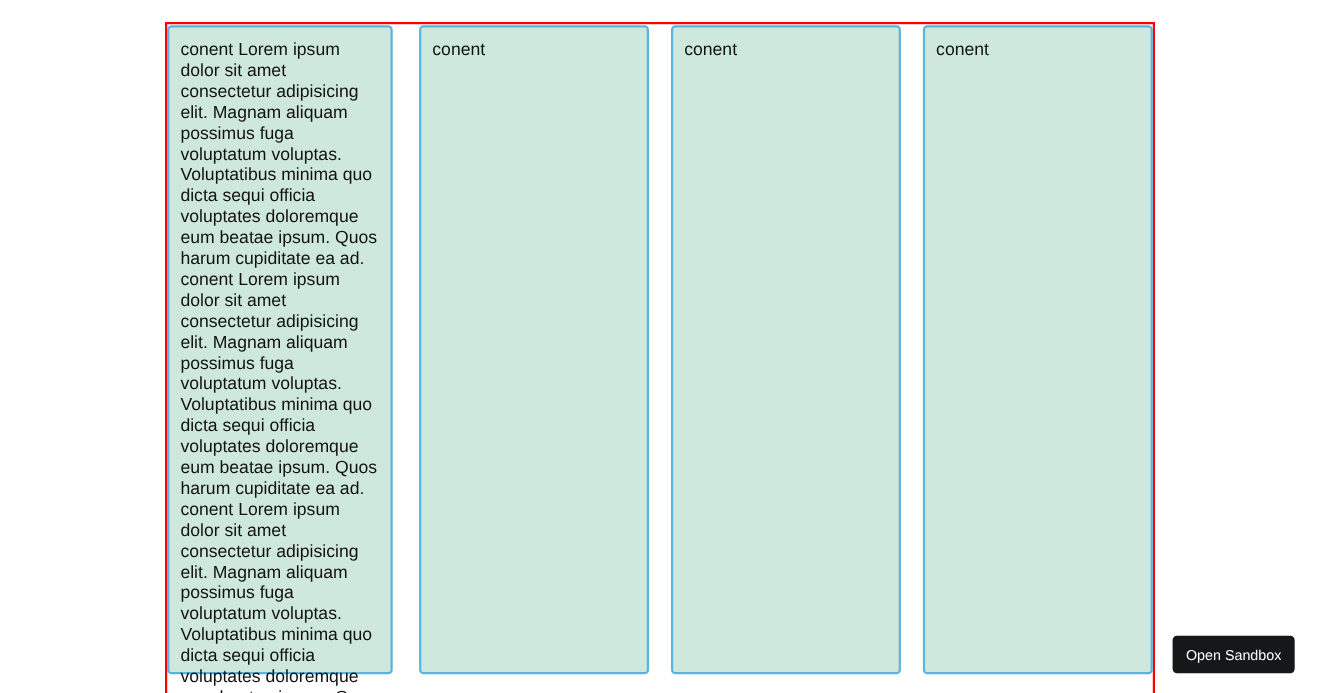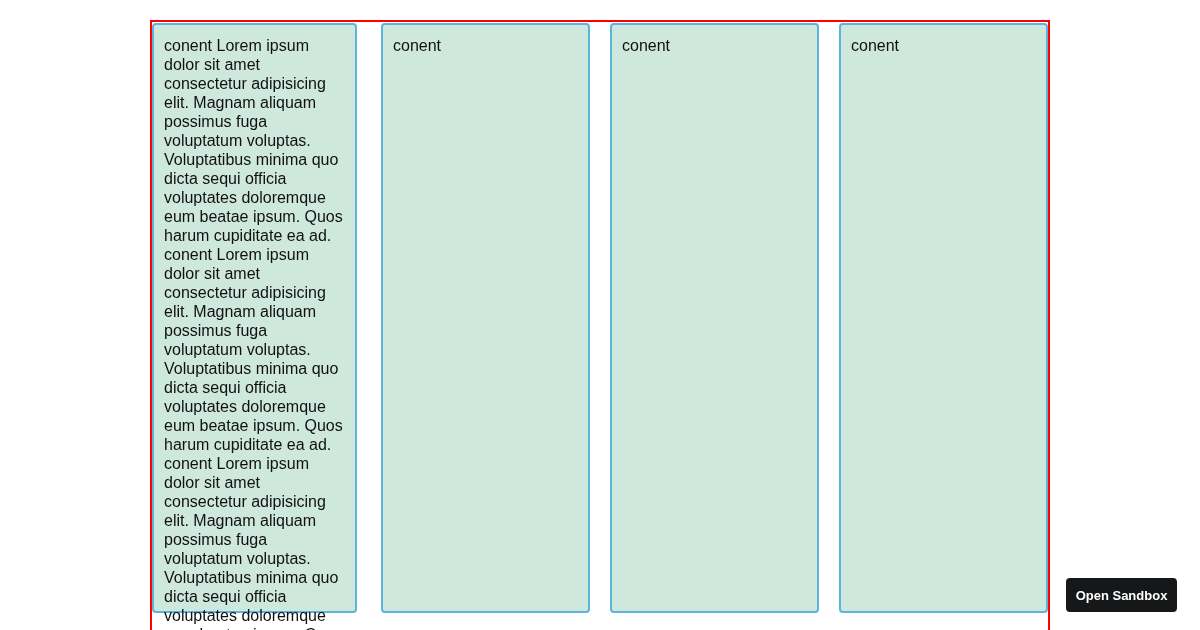--- a/index.html
+++ b/index.html
@@ -1,19 +1,19 @@
 <!DOCTYPE html>
 <html><head>
 <meta charset="utf-8">
 <style>
   html,body{margin:0;padding:0;background:#fff;}
   body{width:1200px;height:630px;position:relative;overflow:hidden;font-family:"Liberation Sans",sans-serif;}
   .container{position:absolute;left:150px;top:20px;width:896px;height:620px;border:2px solid #f00;border-bottom:none;}
   .card{position:absolute;top:1px;width:205px;height:590px;background:#cfe8dd;border:2px solid #5ab4dc;border-radius:4px;box-sizing:border-box;padding:11px 10px;font-size:16px;line-height:19px;color:#111;}
-  .btn{position:absolute;left:1066px;top:578px;width:111px;height:34px;background:#151718;color:#fff;border-radius:4px;font-size:13px;display:flex;align-items:center;justify-content:center;cursor:pointer;font-weight:bold;}
+  .btn{position:absolute;left:1066px;top:578px;width:111px;height:34px;background:#151718;color:#fff;border-radius:4px;font-size:13px;display:flex;align-items:center;justify-content:center;cursor:pointer;}
 </style>
 </head>
 <body>
 
 <div class="container">
   <div class="card" style="left:0px">conent Lorem ipsum dolor sit amet consectetur adipisicing elit. Magnam aliquam possimus fuga voluptatum voluptas. Voluptatibus minima quo dicta sequi officia voluptates doloremque eum beatae ipsum. Quos harum cupiditate ea ad. conent Lorem ipsum dolor sit amet consectetur adipisicing elit. Magnam aliquam possimus fuga voluptatum voluptas. Voluptatibus minima quo dicta sequi officia voluptates doloremque eum beatae ipsum. Quos harum cupiditate ea ad. conent Lorem ipsum dolor sit amet consectetur adipisicing elit. Magnam aliquam possimus fuga voluptatum voluptas. Voluptatibus minima quo dicta sequi officia voluptates doloremque eum beatae ipsum. Quos harum cupiditate ea ad.</div>
   <div class="card" style="left:229px;width:209px;">conent</div>
   <div class="card" style="left:458px;width:209px;">conent</div>
   <div class="card" style="left:687px;width:209px;">conent</div>
 </div>

